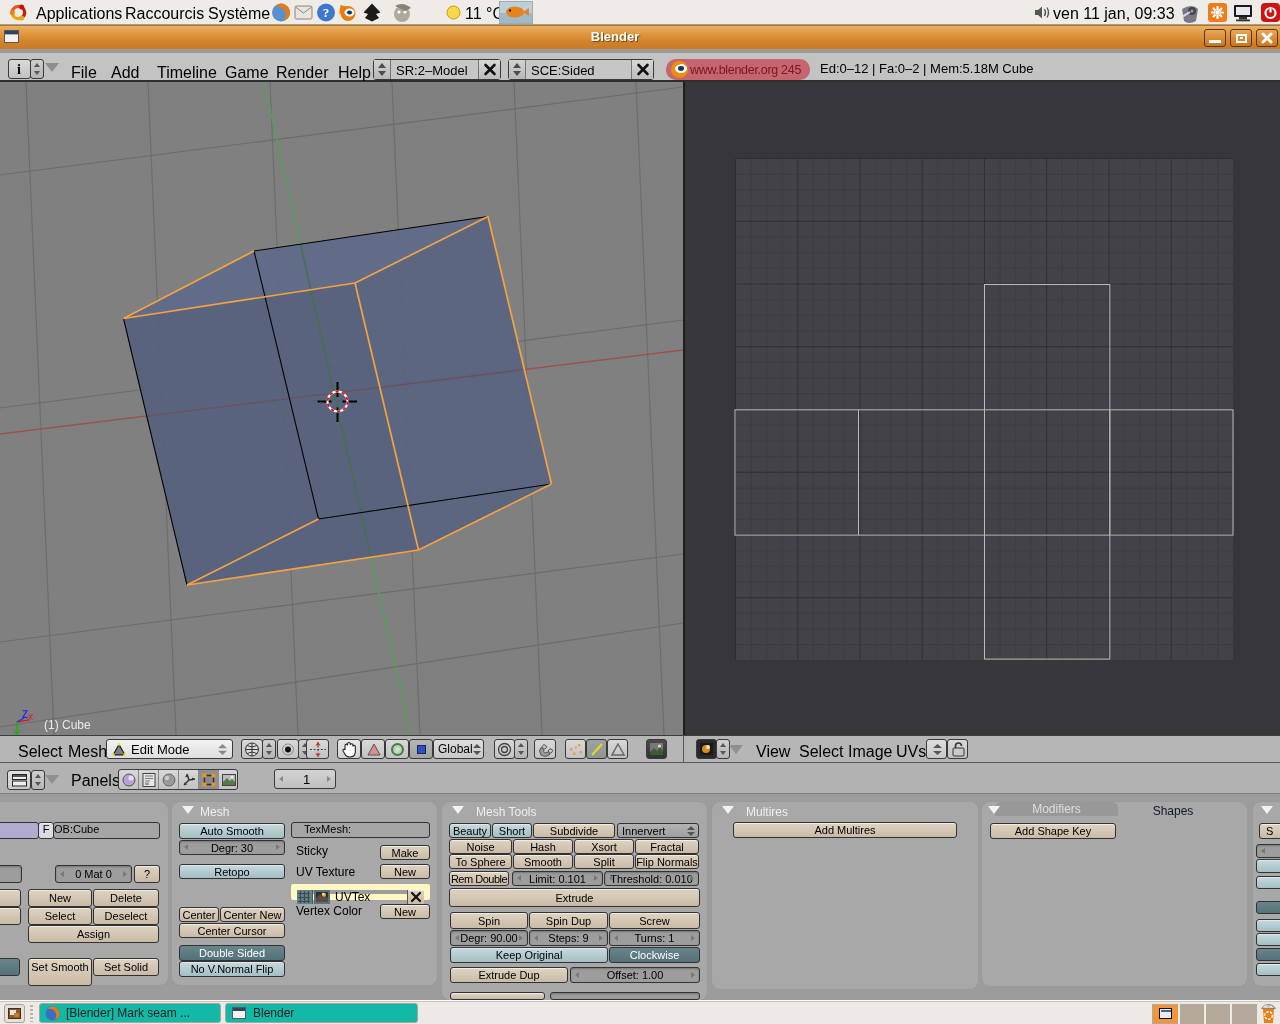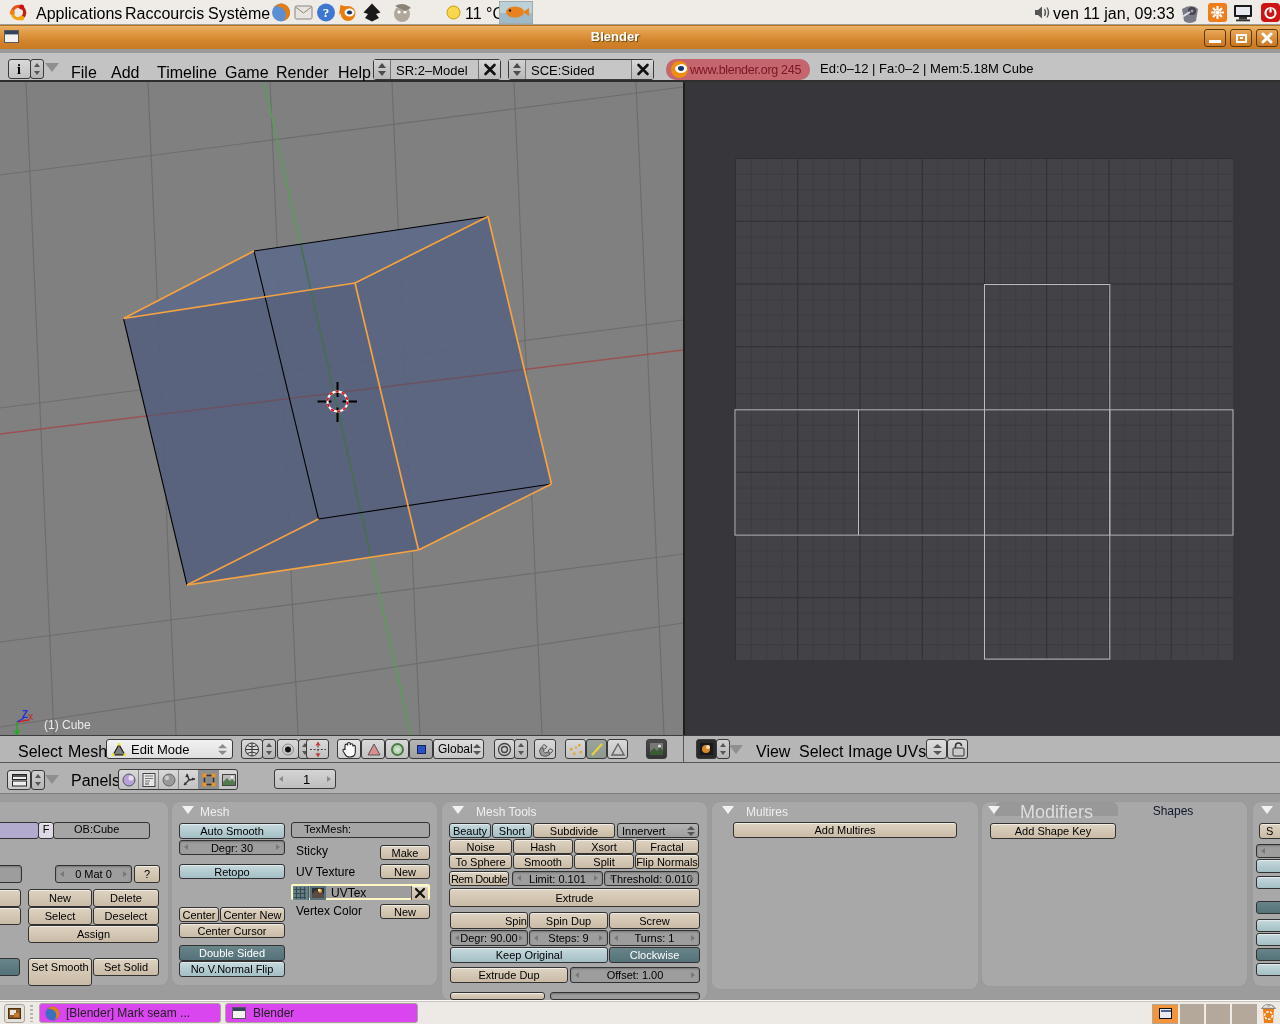--- a/index.html
+++ b/index.html
@@ -56,21 +56,21 @@
   .spin { position:absolute; width:14px; border:1px solid #3a3a3a; border-radius:3px;
           background:linear-gradient(180deg,#cfcfcf,#b5b5b5); }
   .spin::before { content:""; position:absolute; left:3px; top:3px; width:0; height:0;
           border-left:3.5px solid transparent; border-right:3.5px solid transparent; border-bottom:4.5px solid #555; }
   .spin::after { content:""; position:absolute; left:3px; bottom:3px; width:0; height:0;
           border-left:3.5px solid transparent; border-right:3.5px solid transparent; border-top:4.5px solid #555; }
   .menuitem { position:absolute; font-size:16px; color:#000; }
 
   
   #taskbar { left:0; top:1000px; width:1280px; height:24px; background:#edeae5; border-top:1px solid #fbfaf8; box-shadow:inset 0 1px 0 #c9c4bc; }
-  .task { position:absolute; top:2px; height:20px; background:#d946ef; border:1px solid #aaa49a; border-radius:3px; font-size:12px; color:#222; }
+  .task { position:absolute; top:2px; height:20px; background:#14b8a6; border:1px solid #aaa49a; border-radius:3px; font-size:12px; color:#222; }
 </style>
 </head>
 <body>
 
 <div id="toppanel" class="abs">
   <svg class="abs" style="left:8px;top:2px" width="21" height="21" viewBox="0 0 21 21">
     <g fill="none" stroke-width="3.3">
       <circle cx="10.5" cy="10.5" r="6.2" pathLength="360" stroke="#f2a30b" stroke-dasharray="96 264" stroke-dashoffset="-72"></circle>
       <circle cx="10.5" cy="10.5" r="6.2" pathLength="360" stroke="#e4571c" stroke-dasharray="96 264" stroke-dashoffset="-192"></circle>
       <circle cx="10.5" cy="10.5" r="6.2" pathLength="360" stroke="#c02014" stroke-dasharray="96 264" stroke-dashoffset="-312"></circle>
@@ -515,21 +515,21 @@
     <div class="arrR" style="border-left-color:#8a8a8a;"></div>
     <div class="abs btext" style="left:28px;top:2px;">1</div>
   </div>
 </div>
 
 <div id="btnarea" class="abs">
 
   <div class="panel" style="left:-60px;top:8px;width:228px;height:183px;"></div>
   <div class="bfield" style="left:-10px;top:28px;width:49px;height:17px;background:#b3abcd;"></div>
   <div class="bb" style="left:38px;top:28px;width:16px;height:17px;background:#ded9e4;">F</div>
-  <div class="bfield" style="left:53px;top:28px;width:97px;height:17px;padding-left:20px;">OB:Cube</div>
+  <div class="bfield" style="left:53px;top:28px;width:107px;height:17px;padding-left:0;">OB:Cube</div>
   <div class="bslider" style="left:-10px;top:71px;width:32px;height:18px;"></div>
   <div class="bslider" style="left:55px;top:71px;width:77px;height:18px;line-height:17px;">0 Mat 0<div class="arrL"></div><div class="arrR"></div></div>
   <div class="bb" style="left:134px;top:71px;width:26px;height:18px;line-height:17px;">?</div>
   <div class="bb" style="left:-10px;top:95px;width:31px;height:18px;"></div>
   <div class="bb" style="left:28px;top:95px;width:64px;height:18px;line-height:17px;">New</div>
   <div class="bb" style="left:93px;top:95px;width:66px;height:18px;line-height:17px;">Delete</div>
   <div class="bb" style="left:-10px;top:113px;width:31px;height:18px;"></div>
   <div class="bb" style="left:28px;top:113px;width:64px;height:18px;line-height:17px;">Select</div>
   <div class="bb" style="left:93px;top:113px;width:66px;height:18px;line-height:17px;">Deselect</div>
   <div class="bb" style="left:28px;top:131px;width:131px;height:18px;line-height:17px;">Assign</div>
@@ -546,21 +546,21 @@
   <div class="bb" style="left:179px;top:113px;width:40px;height:15px;line-height:14px;">Center</div>
   <div class="bb" style="left:220px;top:113px;width:65px;height:15px;line-height:14px;">Center New</div>
   <div class="bb" style="left:179px;top:129px;width:106px;height:15px;line-height:14px;">Center Cursor</div>
   <div class="bteal" style="left:179px;top:151px;width:106px;height:16px;line-height:15px;">Double Sided</div>
   <div class="bblue" style="left:179px;top:167px;width:106px;height:16px;line-height:15px;">No V.Normal Flip</div>
   <div class="bfield" style="left:291px;top:28px;width:139px;height:16px;padding-left:12px;">TexMesh:</div>
   <div class="lbl" style="left:296px;top:50px;">Sticky</div>
   <div class="bb" style="left:380px;top:51px;width:50px;height:15px;line-height:14px;">Make</div>
   <div class="lbl" style="left:296px;top:71px;">UV Texture</div>
   <div class="bb" style="left:380px;top:70px;width:50px;height:15px;line-height:14px;">New</div>
-  <div class="abs" style="left:291px;top:90px;width:139px;height:16px;border:2px solid #fef9c3;border-radius:2px;background:#9d9d9d;">
+  <div class="abs" style="left:291px;top:90px;width:139px;height:16px;border:6px solid #fef9c3;border-radius:2px;background:#9d9d9d;">
     <div class="abs" style="left:0;top:0;width:16px;height:14px;background:#63828a;border-right:1px solid #4a5a60;">
       <svg width="14" height="14">
           <path d="M3.5 1 v12 M7.5 1 v12 M11.5 1 v12 M1 3.5 h12 M1 7.5 h12 M1 11.5 h12" stroke="#3c4a50" stroke-width="1.2"></path>
         </svg>
     </div>
     <div class="abs" style="left:17px;top:0;width:16px;height:14px;background:#57727b;">
       <svg style="position:absolute;left:2px;top:2px" width="12" height="10">
           <rect width="12" height="10" fill="#2e2e2e"></rect>
           <path d="M0 6 L4 2 L7 5 L9 3 L12 6 V10 H0Z" fill="#5a4a42"></path>
           <circle cx="8" cy="2.8" r="2" fill="#e8b050"></circle>
@@ -593,40 +593,40 @@
   <div class="bb" style="left:574px;top:45px;width:60px;height:15px;line-height:14px;">Xsort</div>
   <div class="bb" style="left:635px;top:45px;width:64px;height:15px;line-height:14px;">Fractal</div>
   <div class="bb" style="left:449px;top:60px;width:63px;height:15px;line-height:14px;">To Sphere</div>
   <div class="bb" style="left:513px;top:60px;width:60px;height:15px;line-height:14px;">Smooth</div>
   <div class="bb" style="left:574px;top:60px;width:60px;height:15px;line-height:14px;">Split</div>
   <div class="bb" style="left:635px;top:60px;width:64px;height:15px;line-height:14px;">Flip Normals</div>
   <div class="bb" style="left:449px;top:77px;width:60px;height:15px;line-height:14px;letter-spacing:-0.5px;">Rem Double</div>
   <div class="bslider" style="left:512px;top:77px;width:91px;height:15px;line-height:14px;">Limit: 0.101<div class="arrL"></div><div class="arrR"></div></div>
   <div class="bslider" style="left:604px;top:77px;width:95px;height:15px;line-height:14px;">Threshold: 0.010<div class="arrL"></div><div class="arrR"></div></div>
   <div class="bb" style="left:449px;top:94px;width:251px;height:19px;line-height:18px;">Extrude</div>
-  <div class="bb" style="left:450px;top:118px;width:78px;height:17px;line-height:16px;text-align:right;">Spin</div>
+  <div class="bb" style="left:450px;top:118px;width:78px;height:17px;line-height:16px;">Spin</div>
   <div class="bb" style="left:529px;top:118px;width:79px;height:17px;line-height:16px;">Spin Dup</div>
   <div class="bb" style="left:609px;top:118px;width:91px;height:17px;line-height:16px;">Screw</div>
   <div class="bslider" style="left:450px;top:136px;width:78px;height:16px;line-height:15px;">Degr: 90.00<div class="arrL"></div><div class="arrR"></div></div>
   <div class="bslider" style="left:529px;top:136px;width:79px;height:16px;line-height:15px;">Steps: 9<div class="arrL"></div><div class="arrR"></div></div>
   <div class="bslider" style="left:609px;top:136px;width:91px;height:16px;line-height:15px;">Turns: 1<div class="arrL"></div><div class="arrR"></div></div>
   <div class="bblue" style="left:450px;top:153px;width:158px;height:16px;line-height:15px;">Keep Original</div>
   <div class="bteal" style="left:609px;top:153px;width:91px;height:16px;line-height:15px;">Clockwise</div>
   <div class="bb" style="left:450px;top:173px;width:118px;height:16px;line-height:15px;">Extrude Dup</div>
   <div class="bslider" style="left:570px;top:173px;width:130px;height:16px;line-height:15px;">Offset: 1.00<div class="arrL"></div><div class="arrR"></div></div>
   <div class="bb" style="left:450px;top:198px;width:95px;height:8px;"></div>
   <div class="bslider" style="left:550px;top:198px;width:150px;height:8px;"></div>
 
   <div class="panel" style="left:712px;top:8px;width:266px;height:187px;"></div>
   <div class="ptri" style="left:722px;top:12px;"></div>
   <div class="ptitle" style="left:746px;top:11px;">Multires</div>
   <div class="bb" style="left:733px;top:28px;width:224px;height:16px;line-height:15px;">Add Multires</div>
 
   <div class="panel" style="left:982px;top:8px;width:265px;height:184px;"></div>
-  <div class="abs" style="left:995px;top:8px;width:123px;height:14px;background:#989898;border-radius:6px 6px 0 0;color:#dedede;font-size:18px;text-align:center;">Modifiers</div>
+  <div class="abs" style="left:995px;top:8px;width:123px;height:14px;background:#989898;border-radius:6px 6px 0 0;color:#dedede;font-size:12px;text-align:center;">Modifiers</div>
   <div class="ptri" style="left:988px;top:12px;"></div>
   <div class="abs" style="left:1118px;top:10px;width:110px;color:#0f172a;font-size:12px;text-align:center;">Shapes</div>
   <div class="bb" style="left:990px;top:29px;width:126px;height:16px;line-height:15px;">Add Shape Key</div>
 
   <div class="panel" style="left:1253px;top:8px;width:120px;height:184px;"></div>
   <div class="ptri" style="left:1261px;top:12px;"></div>
   <div class="bb" style="left:1259px;top:29px;width:30px;height:16px;text-align:left;padding-left:6px;line-height:15px;">S</div>
   <div class="bslider" style="left:1256px;top:50px;width:30px;height:14px;">
       <div class="arrL"></div>
     </div>

